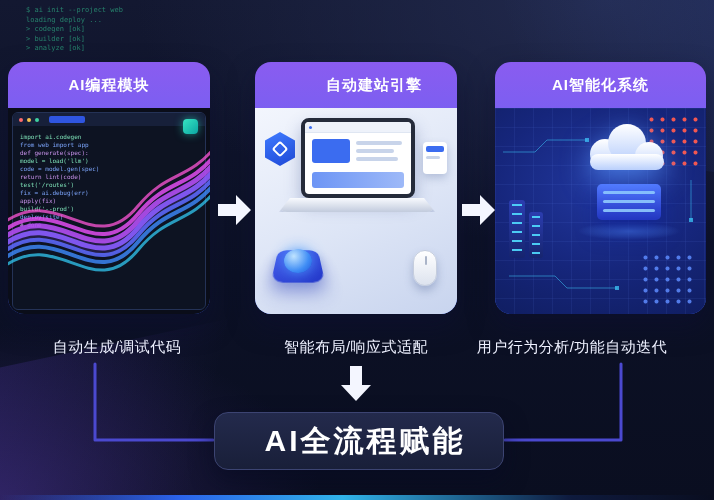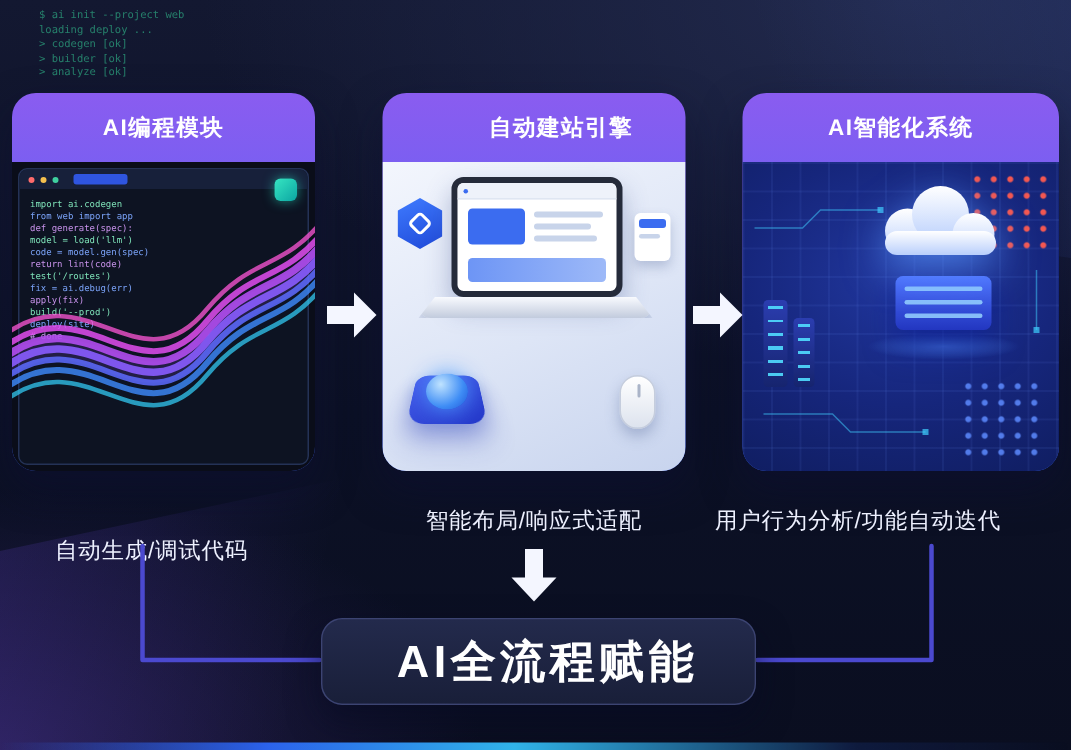--- a/index.html
+++ b/index.html
@@ -109,21 +109,21 @@
     background-image:radial-gradient(circle,#ff5a4f 1.6px,rgba(255,90,80,0) 2.4px);
     background-size:11px 11px;}
   .blue-dots{position:absolute;right:8px;bottom:10px;width:58px;height:52px;opacity:.85;
     background-image:radial-gradient(circle,#5d8bff 1.6px,rgba(93,139,255,0) 2.4px);
     background-size:11px 11px;}
   .circuit{position:absolute;inset:0;}
 
   
   .caption{position:absolute;top:338px;text-align:center;color:#eef1ff;
     font-size:15px;font-weight:500;letter-spacing:.5px;}
-  .cap1{left:0;width:202px;margin-top:20px;}
+  .cap1{left:16px;width:202px;}
   .cap2{left:255px;width:202px;}
   .cap3{left:454px;width:236px;}
   .overlay{position:absolute;left:0;top:0;pointer-events:none;}
   .conn{fill:none;stroke:#4b49cf;stroke-width:3;stroke-linejoin:round;stroke-linecap:round;}
   .arr{fill:#f4f6ff;}
   .banner{position:absolute;left:214px;top:412px;width:290px;height:58px;border-radius:14px;
     background:linear-gradient(180deg,#232a4c,#191f39);border:1px solid #3c4472;
     display:flex;align-items:center;justify-content:center;
     box-shadow:0 10px 22px rgba(8,10,36,.65);padding-left:12px;}
   .banner span{color:#fff;font-size:30px;font-weight:800;letter-spacing:3px;}

